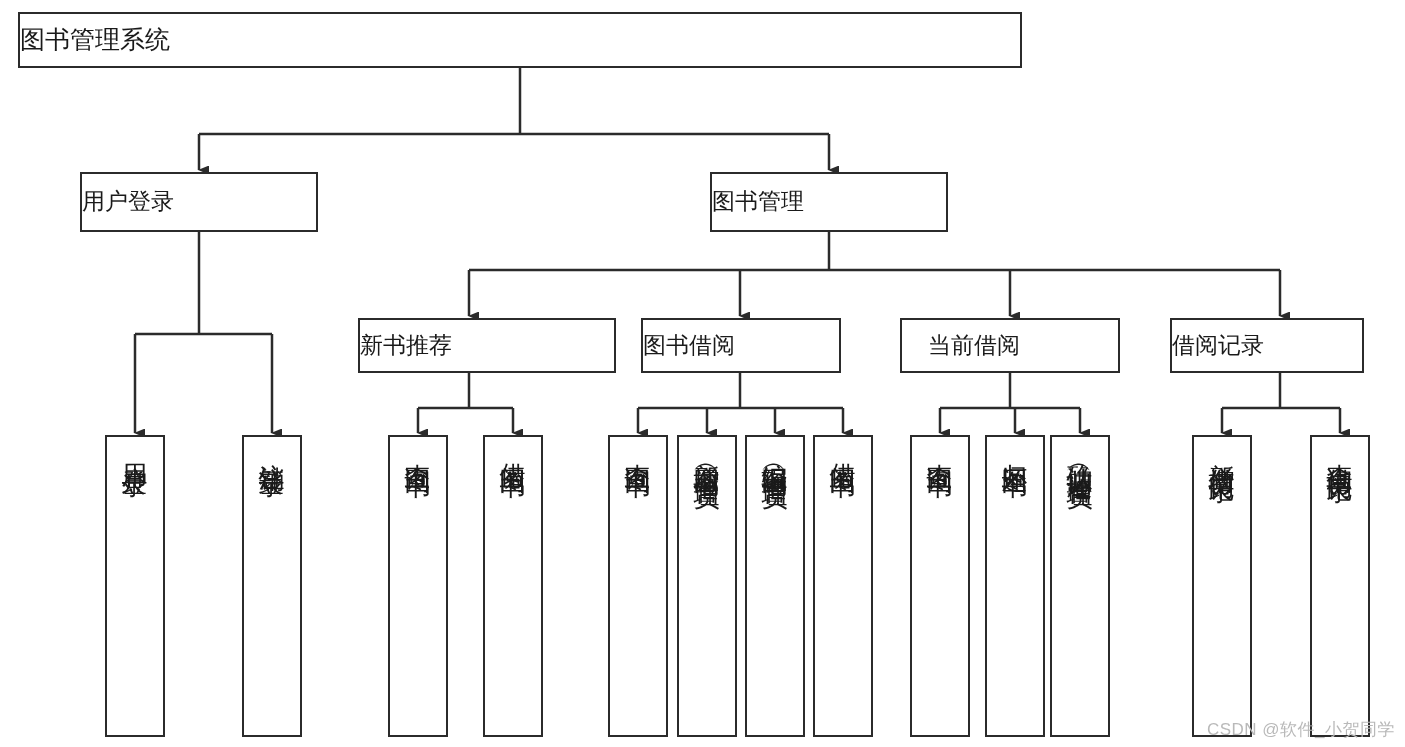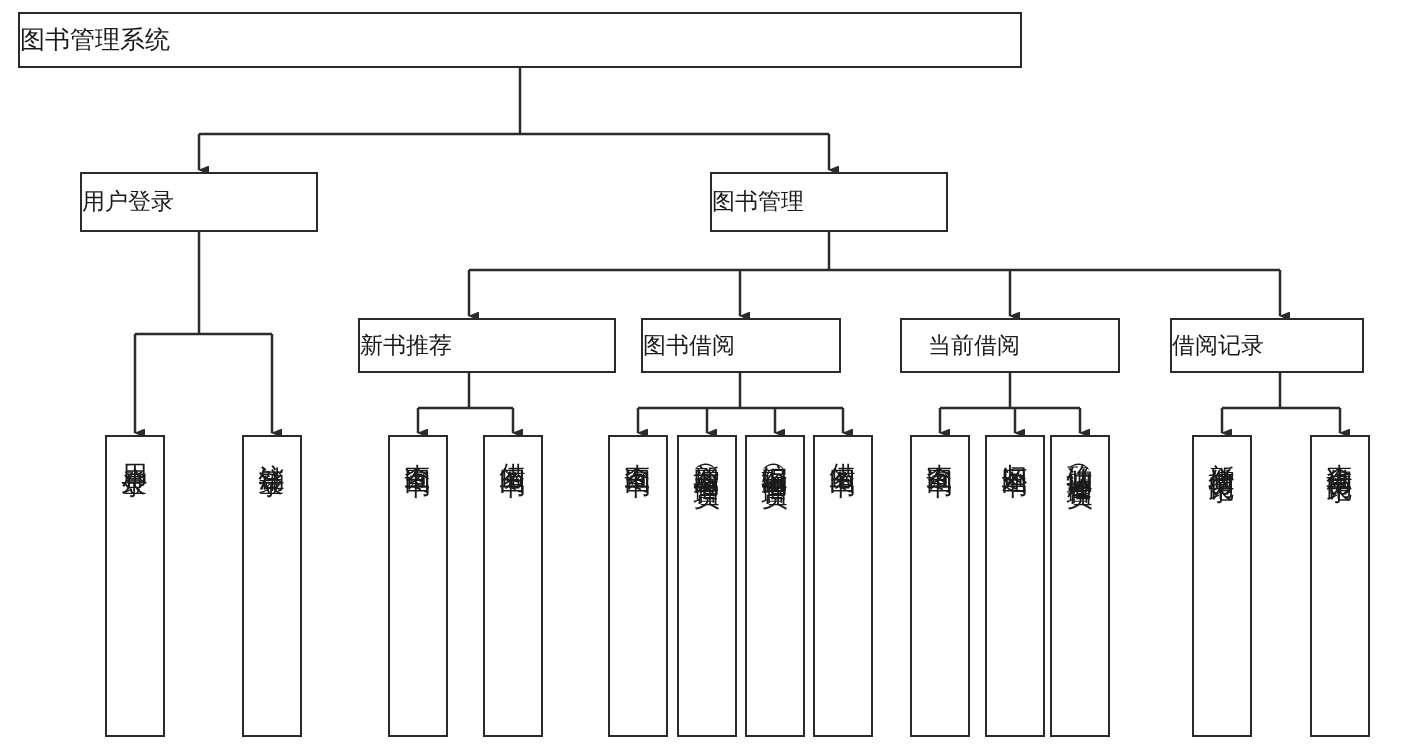--- a/index.html
+++ b/index.html
@@ -167,13 +167,14 @@
       <div class="node-box leaf-node leaf" style="left: 1050px; top: 435px; width: 60px; height: 302px;">
         <span class="node-label">确认归还（管理员）</span>
       </div>
       <div class="node-box leaf-node leaf" style="left: 1192px; top: 435px; width: 60px; height: 302px;">
         <span class="node-label">新增借阅记录</span>
       </div>
       <div class="node-box leaf-node leaf" style="left: 1310px; top: 435px; width: 60px; height: 302px;">
         <span class="node-label">查询借阅记录</span>
       </div>
     </div>
+  <div id="watermark">CSDN @软件_小贺同学</div>
 </div>
 
 </body></html>

